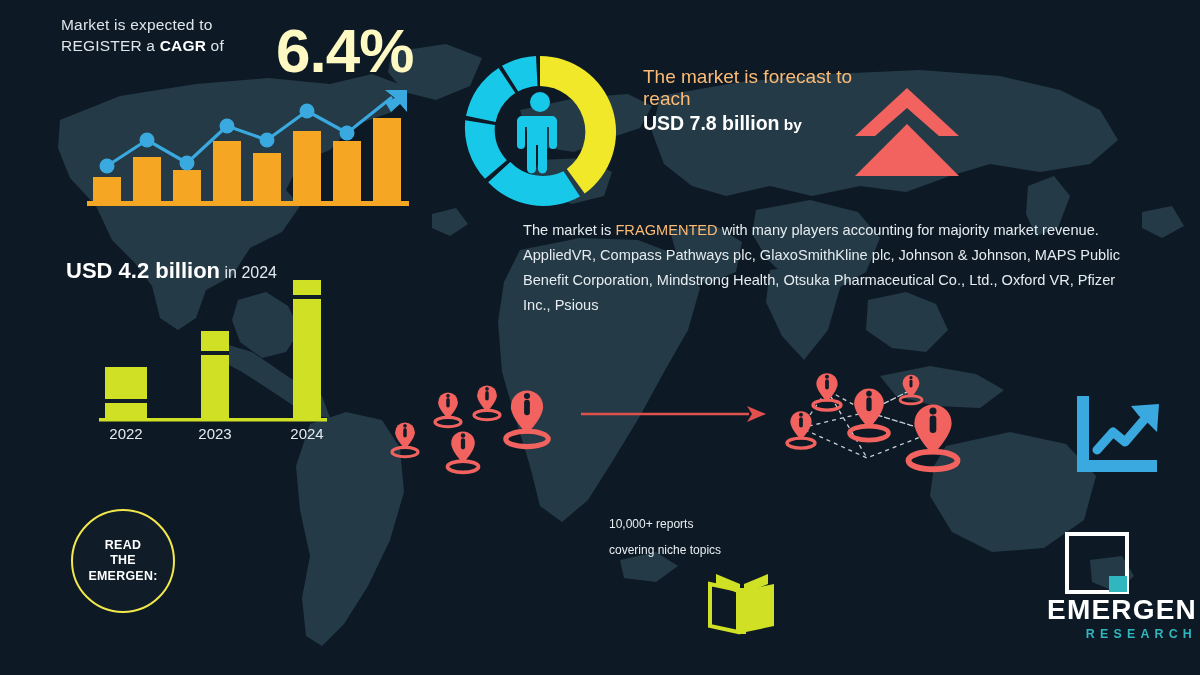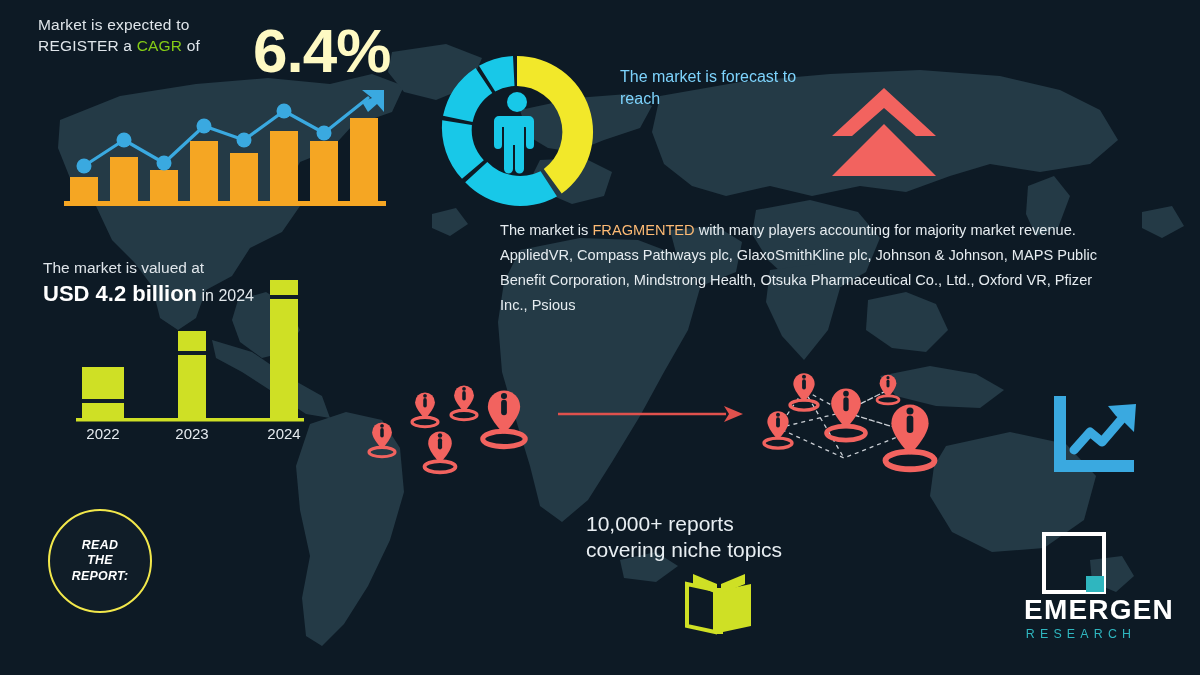--- a/index.html
+++ b/index.html
@@ -9,42 +9,42 @@
     font-family:"Liberation Sans", sans-serif;
     background:#0d1a25; color:#eef2f5;
   }
   #stage { position:absolute; inset:0; }
 
   
   .map { position:absolute; inset:0; z-index:0; }
   .map svg { width:100%; height:100%; display:block; }
 
   
-  .abs { position:absolute; z-index:3; }
+  .abs { position:absolute; z-index:3;margin-left:23px; }
 
   
   #cagr-block { left:38px; top:14px; width:340px; }
   #cagr-block .l1 { font-size:15.5px; line-height:21px; color:#dfe5ea; letter-spacing:.2px;}
   #cagr-block .l2 { font-size:15.5px; line-height:21px; color:#dfe5ea; letter-spacing:.2px;}
-  #cagr-block .l2 b { font-weight:400; color:#84cc16; }
+  #cagr-block .l2 b { font-weight:700; color:#ffffff; }
   #cagr-value {
     position:absolute; left:215px; top:6px;
     font-size:62px; font-weight:700; color:#fef9c3; letter-spacing:-1px;
     line-height:62px;
   }
 
   
   #orange-chart { left:62px; top:78px; width:330px; height:130px; }
 
   
   #donut { left:437px; top:52px; width:160px; height:160px; }
 
   
   #forecast { left:620px; top:66px; width:230px; }
-  #forecast .f1 { font-size:16px; line-height:22px; color:#7dd3fc; }
+  #forecast .f1 { font-size:19px; line-height:22px; color:#fdba74; }
   #forecast .f2 { font-size:19.5px; line-height:27px; font-weight:700; color:#ffffff; }
   #forecast .f2 span.by { font-size:15.5px; font-weight:700; }
   #forecast .f3 { font-size:15.5px; line-height:22px; color:#dfe5ea; }
 
   
   #red-arrows { left:828px; top:84px; width:112px; height:96px; }
 
   
   #fragmented {
     left:500px; top:218px; width:620px;
@@ -78,42 +78,42 @@
     position:absolute; left:32px; top:16px; font-size:13.6px; font-weight:700;
     color:#1b2530; letter-spacing:.1px;
   }
   #report-banner .t2 {
     position:absolute; left:32px; top:42px; font-size:13.2px; font-weight:700;
     color:#1b2530;
   }
   #report-circle {
     left:48px; top:509px; width:104px; height:104px;
     border-radius:50%; background:#101d28; border:2.5px solid #f2e84b; z-index:4;
-    display:flex; align-items:center; justify-content:center;font-style:italic;
+    display:flex; align-items:center; justify-content:center;
   }
   #report-circle .cl {
     text-align:center; font-size:12.4px; line-height:15.5px;
     font-weight:700; color:#ffffff; letter-spacing:.3px;
   }
 
   
   #reports-text { left:586px; top:511px; width:260px; }
-  #reports-text .r1 { font-size:21px; line-height:26px; color:#e8eef2; }
+  #reports-text .r1 { font-size:12px; line-height:26px; color:#e8eef2; }
   #book-icon { left:683px; top:570px; width:72px; height:66px; }
 
   
   #logo { left:988px; top:532px; width:186px; height:110px; }
   #logo .sq { position:absolute; left:54px; top:0; width:64px; height:62px; }
   #logo .name {
     position:absolute; left:0; top:62px; width:186px; text-align:right;
     font-size:28px; font-weight:700; color:#ffffff; letter-spacing:1.2px;
   }
   #logo .sub {
-    position:absolute; left:0; top:95px; width:186px; text-align:center;
-    font-size:12.4px; font-weight:400; color:#2fb6bf; letter-spacing:5.2px;
+    position:absolute; left:0; top:95px; width:186px; text-align:right;
+    font-size:12.4px; font-weight:700; color:#2fb6bf; letter-spacing:5.2px;
   }
 </style>
 </head>
 <body>
 
 <div id="stage">
 
   <div class="map">
     <svg viewBox="0 0 1200 675" preserveAspectRatio="none" aria-hidden="true">
       <g fill="#243a46">
@@ -213,33 +213,33 @@
         <circle cx="80" cy="50" r="10"></circle>
         <path d="M68,64 h24 a5,5 0 0 1 5,5 v24 a4,4 0 0 1 -8,0 v-18 h-2 v42 a4.5,4.5 0 0 1 -9,0 v-24
                  h-2 v24 a4.5,4.5 0 0 1 -9,0 v-42 h-2 v18 a4,4 0 0 1 -8,0 v-24 a5,5 0 0 1 5,-5 Z"></path>
       </g>
     </svg>
   </div>
 
   <div class="abs" id="forecast">
     <div class="f1">The market is forecast to</div>
     <div class="f1">reach</div>
+    <div class="f2"><span>USD 7.8 billion</span><span class="by"> by</span></div>
   </div>
 
   <div class="abs" id="red-arrows">
     <svg viewBox="0 0 112 96" width="112" height="96">
       <path fill="#f2635f" d="M56,4 L108,52 L88,52 L56,24 L24,52 L4,52 Z"></path>
       <path fill="#f2635f" d="M56,40 L108,92 L4,92 Z"></path>
     </svg>
   </div>
 
   <div class="abs" id="fragmented"><span>The market is </span><span class="hl">FRAGMENTED</span><span> with many players accounting for majority market revenue. AppliedVR, Compass Pathways plc, GlaxoSmithKline plc, Johnson &amp; Johnson, MAPS Public Benefit Corporation, Mindstrong Health, Otsuka Pharmaceutical Co., Ltd., Oxford VR, Pfizer Inc., Psious</span></div>
 
   <div class="abs" id="valued">
-    <div class="v1">The market is valued at</div>
     <div class="v2"><span>USD 4.2 billion</span><span class="yr"> in 2024</span></div>
   </div>
 
   <div class="abs" id="green-chart">
     <svg viewBox="0 0 250 170" width="250" height="170">
       <g fill="#cfe025">
         <rect x="12" y="92" width="42" height="52"></rect>
         <rect x="108" y="56" width="28" height="88"></rect>
         <rect x="200" y="5" width="28" height="139"></rect>
       </g>
@@ -331,21 +331,21 @@
       <path fill="#3aa9e0" d="M8,4 h12 v64 h68 v12 h-80 Z"></path>
       <polyline fill="none" stroke="#3aa9e0" stroke-width="9" stroke-linejoin="round" stroke-linecap="round" points="28,58 44,40 56,50 80,22"></polyline>
       <path fill="#3aa9e0" d="M62,14 L90,12 L88,40 L78,30 L70,24 Z"></path>
     </svg>
   </div>
 
   <div class="abs" id="report-circle">
     <div class="cl">
       <div>READ</div>
       <div>THE</div>
-      <div>REPORT:</div>
+      <div>EMERGEN:</div>
     </div>
   </div>
 
   <div class="abs" id="reports-text">
     <div class="r1">10,000+ reports</div>
     <div class="r1">covering niche topics</div>
   </div>
   <div class="abs" id="book-icon">
     <svg viewBox="0 0 72 66" width="72" height="66">
       <path fill="none" stroke="#cfe025" stroke-width="4" d="M4,14 L32,20 L32,62 L4,56 Z"></path>

